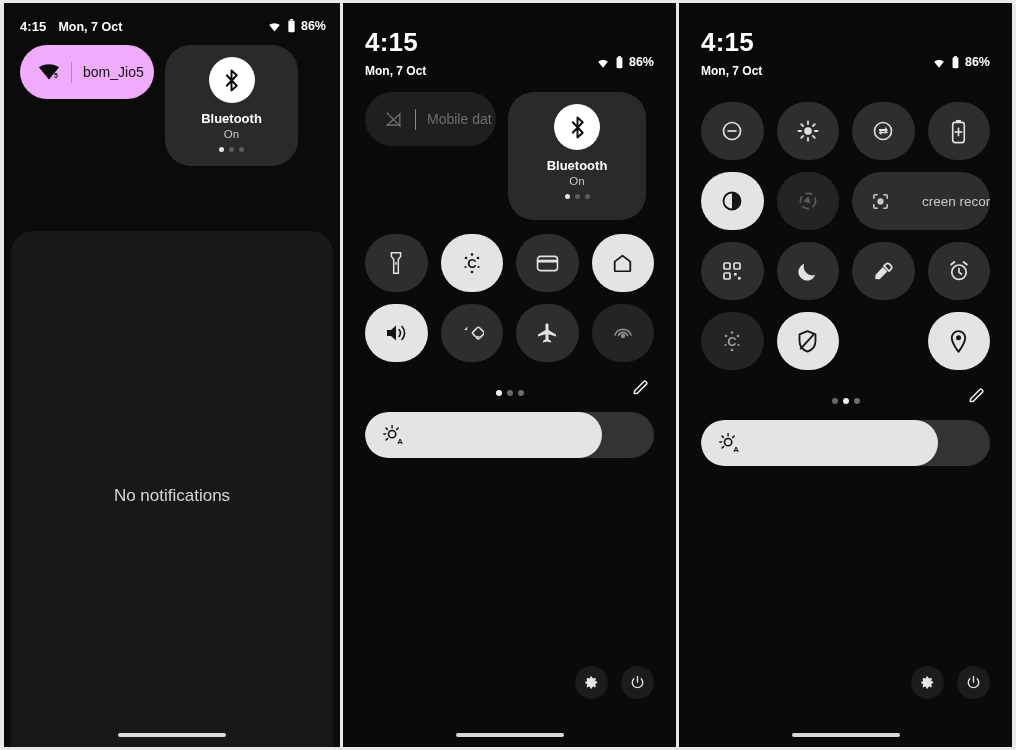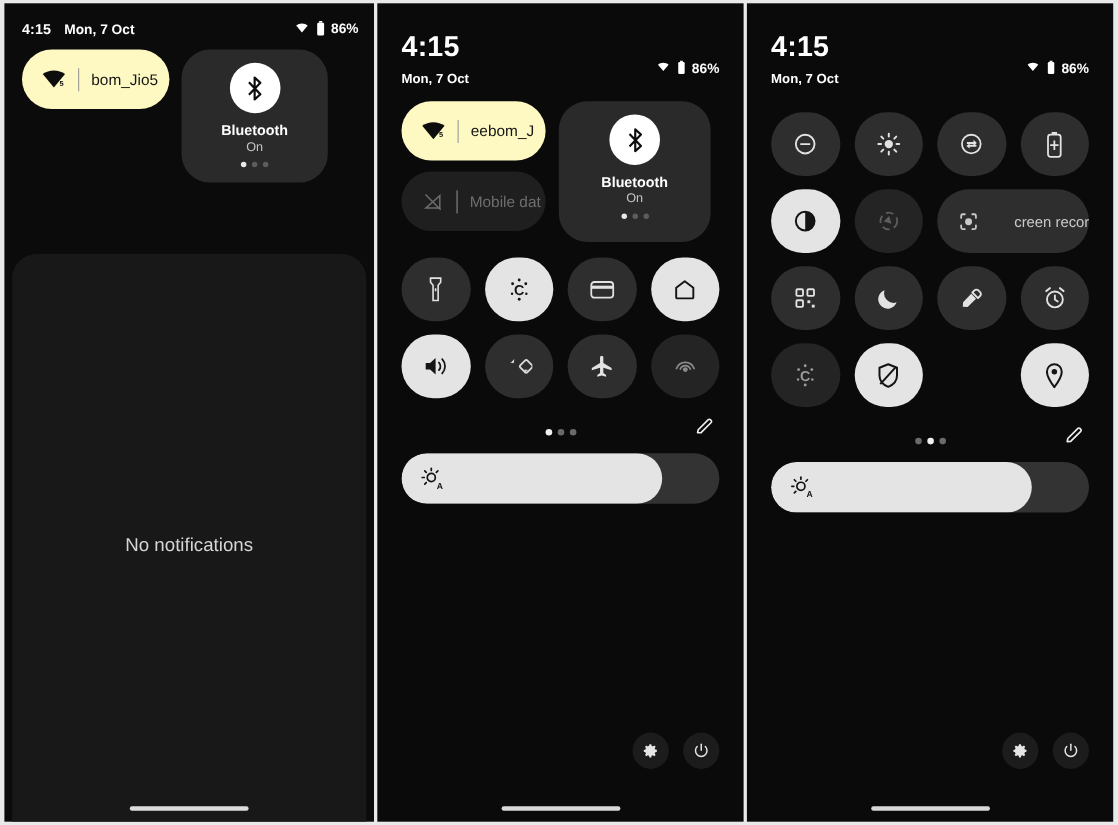--- a/index.html
+++ b/index.html
@@ -29,35 +29,35 @@
 
   
   .p1 .statusbar {
     display: flex; align-items: center; justify-content: space-between;
     padding: 12px 14px 0 16px;
     height: 34px;
   }
   .p1 .sb-left { display: flex; align-items: baseline; gap: 12px; }
   .p1 .sb-time { color: #fff; font-size: 13px; font-weight: bold; letter-spacing: .1px; }
   .p1 .sb-date { color: #fff; font-size: 12.5px; font-weight: bold; }
-  .sb-right { display: flex; align-items: flex-start; gap: 5px; }
+  .sb-right { display: flex; align-items: flex-end; gap: 5px; }
   .sb-right .pct { color: #fff; font-size: 12.5px; font-weight: bold; }
 
   .p1 .qs-top {
     display: flex; gap: 11px;
     padding: 8px 14px 0 16px;
   }
   .p1 .qs-left-col { display: flex; flex-direction: column; gap: 10px; width: 134px; }
   .chip {
     height: 54px; border-radius: 28px;
     display: flex; align-items: center;
     padding-left: 18px; gap: 0px;
     overflow: hidden;
   }
-  .chip.on { background: #fef9c3; }
+  .chip.on { background: #f0abfc; }
   .chip.off { background: #1f1f1f; }
   .chip .divider {
     width: 1px; height: 21px; margin: 0 11px;
     background: #8a8a8a; flex: none;
   }
   .chip.on .divider { background: #9a9a9a; }
   .chip .clabel {
     font-size: 14px; white-space: nowrap;
     font-weight: normal;
   }
@@ -253,30 +253,20 @@
               <rect x="4" y="0" width="4" height="2" fill="#fff"></rect>
               <rect x="1.5" y="2" width="9" height="17" rx="2" fill="#fff"></rect>
             </svg>
         </span>
         <span class="pct">86%</span>
       </div>
     </div>
 
     <div class="qs-top">
       <div class="qs-left-col">
-        <div class="chip on">
-          <span class="cicon">
-            <svg width="22" height="18" viewBox="0 0 26 20">
-              <path fill="#0d0d0d" d="M13 19 1 4.5C4.4 2 8.6.7 13 .7S21.6 2 25 4.5L13 19z"></path>
-              <text x="19" y="17" font-family="Liberation Sans, sans-serif" font-size="8" font-weight="bold" fill="#0d0d0d">5</text>
-            </svg>
-          </span>
-          <span class="divider"></span>
-          <span class="clabel">eebom_J</span>
-        </div>
         <div class="chip off">
           <span class="cicon">
             <svg width="21" height="19" viewBox="0 0 24 24">
               <path fill="none" stroke="#6e6e6e" stroke-width="1.7" d="M20 5v14H4L20 5z"></path>
               <line x1="3.5" y1="3.5" x2="21" y2="21" stroke="#6e6e6e" stroke-width="1.7"></line>
             </svg>
           </span>
           <span class="divider"></span>
           <span class="clabel">Mobile dat</span>
         </div>

